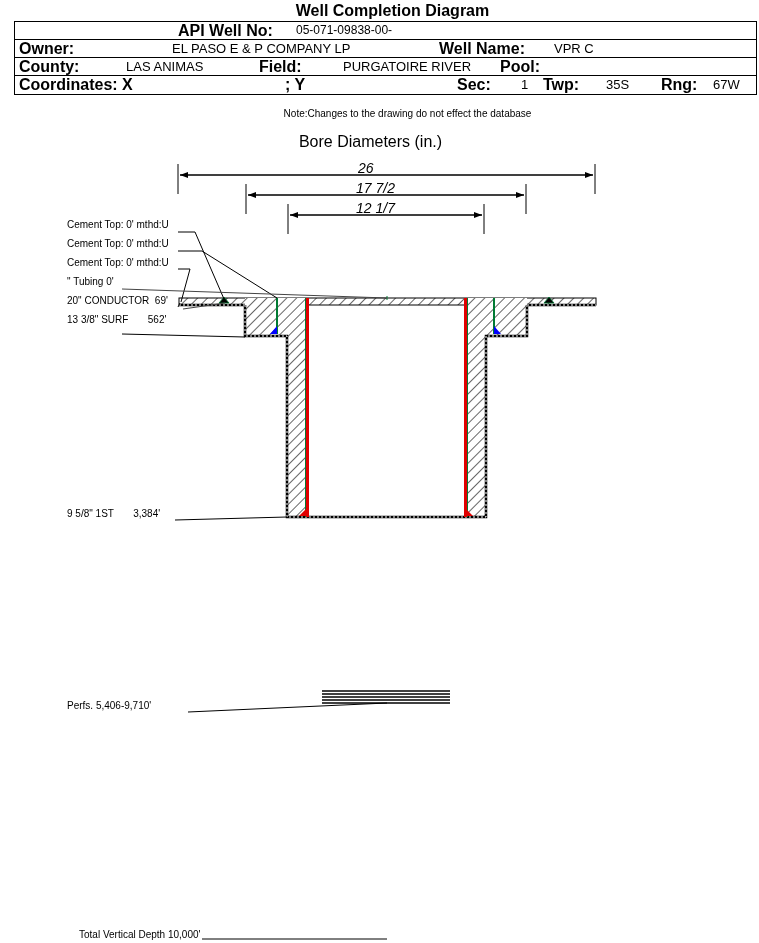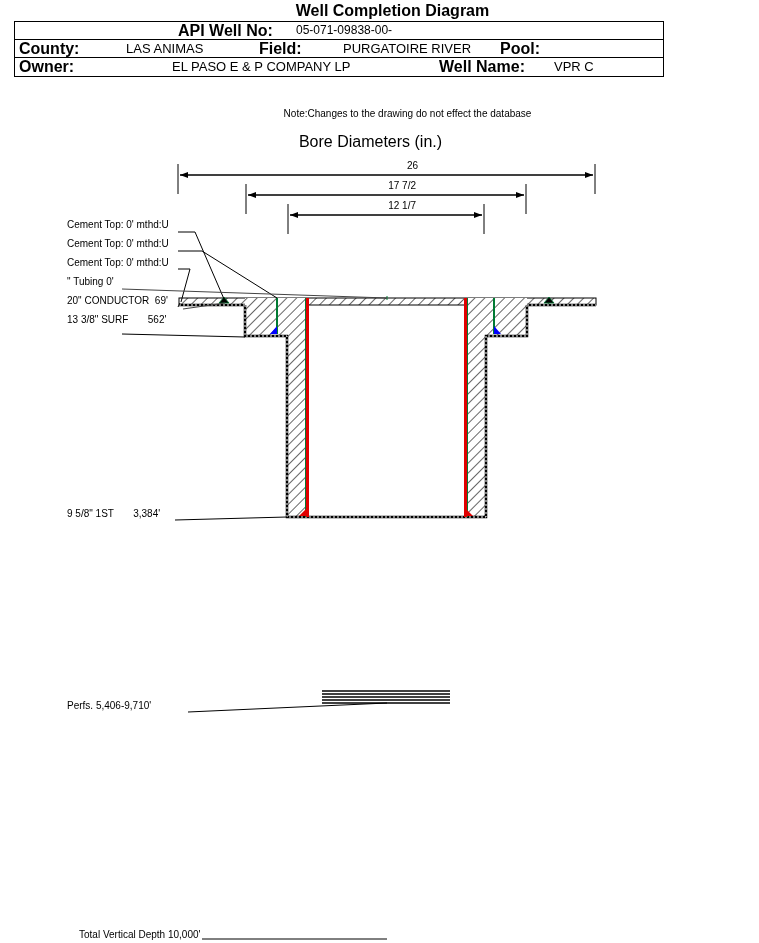--- a/index.html
+++ b/index.html
@@ -1,55 +1,65 @@
 <!DOCTYPE html>
 <html><head>
 <meta charset="utf-8">
 <style>
   html, body { margin: 0; padding: 0; background: #ffffff; }
   body { width: 759px; height: 943px; position: relative; overflow: hidden;
          font-family: "Liberation Sans", sans-serif; color: #000; }
   .title { position: absolute; left: 0; width: 759px; top: 2px; text-align: center;
            font-weight: bold; font-size: 16px; padding-left: 13px; }
-  .hdr { position: absolute; left: 14px; top: 21px; width: 650px; border: 1px solid #000;
+  .hdr { position: absolute; left: 14px; top: 21px; width: 743px; border: 1px solid #000;
          box-sizing: border-box; }
   .hrow { position: relative; height: 18px; border-bottom: 1px solid #000; box-sizing: border-box; }
   .hrow:last-child { border-bottom: none; }
   .hrow span { position: absolute; top: 0; line-height: 17px; white-space: nowrap; }
   .lbl { font-weight: bold; font-size: 16px; }
   .val { font-size: 13px; }
   .note { position: absolute; top: 108px; left: 0; width: 759px; text-align: center; font-size: 10px; padding-left: 28px; }
   .diag-title { position: absolute; top: 133px; left: 0; width: 701px; text-align: center; font-size: 16px; padding-left: 40px; box-sizing: border-box; }
-  .dimlbl { position: absolute; font-size: 10px; text-align: right; }
+  .dimlbl { position: absolute; font-size: 14px; text-align: left; font-style: italic; }
   .lab { position: absolute; font-size: 10px; white-space: nowrap; }
   svg.draw { position: absolute; left: 0; top: 0; }
 </style>
 </head>
 <body>
 
 <div class="title">Well Completion Diagram</div>
 
 <div class="hdr">
   <div class="hrow">
     <span class="lbl" style="left:163px;">API Well No:</span>
     <span class="val" style="left:281px; font-size:12px;">05-071-09838-00-</span>
   </div>
   <div class="hrow">
+    <span class="lbl" style="left:4px;">Owner:</span>
+    <span class="val" style="left:157px;">EL PASO E &amp; P COMPANY LP</span>
+    <span class="lbl" style="left:424px;">Well Name:</span>
+    <span class="val" style="left:539px;">VPR C</span>
+  </div>
+  <div class="hrow">
     <span class="lbl" style="left:4px;">County:</span>
     <span class="val" style="left:111px;">LAS ANIMAS</span>
     <span class="lbl" style="left:244px;">Field:</span>
     <span class="val" style="left:328px;">PURGATOIRE RIVER</span>
     <span class="lbl" style="left:485px;">Pool:</span>
     <span class="val" style="left:545px;"></span>
   </div>
   <div class="hrow">
-    <span class="lbl" style="left:4px;">Owner:</span>
-    <span class="val" style="left:157px;">EL PASO E &amp; P COMPANY LP</span>
-    <span class="lbl" style="left:424px;">Well Name:</span>
-    <span class="val" style="left:539px;">VPR C</span>
+    <span class="lbl" style="left:4px;">Coordinates: X</span>
+    <span class="lbl" style="left:270px;">; Y</span>
+    <span class="lbl" style="left:442px;">Sec:</span>
+    <span class="val" style="left:506px;">1</span>
+    <span class="lbl" style="left:528px;">Twp:</span>
+    <span class="val" style="left:591px;">35S</span>
+    <span class="lbl" style="left:646px;">Rng:</span>
+    <span class="val" style="left:698px;">67W</span>
   </div>
 </div>
 
 <div class="note">Note:Changes to the drawing do not effect the database</div>
 <div class="diag-title">Bore Diameters (in.)</div>
 
 <div class="dimlbl" style="left:358px; top:160px; width:60px;">26</div>
 <div class="dimlbl" style="left:356px; top:180px; width:60px;">17 7/2</div>
 <div class="dimlbl" style="left:356px; top:200px; width:60px;">12 1/7</div>
 

